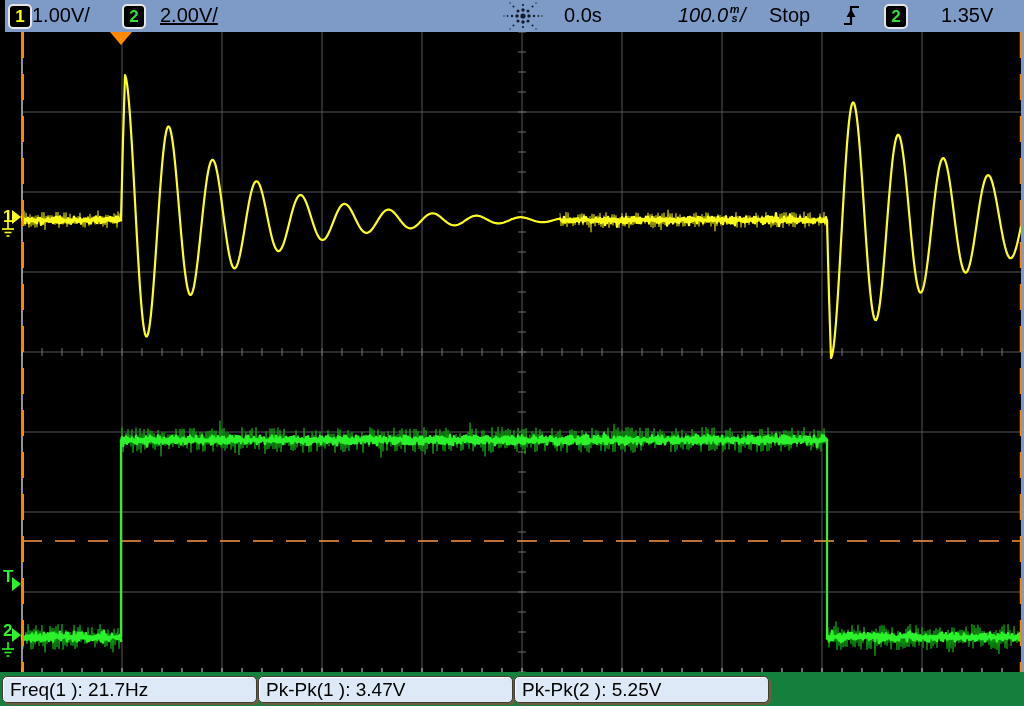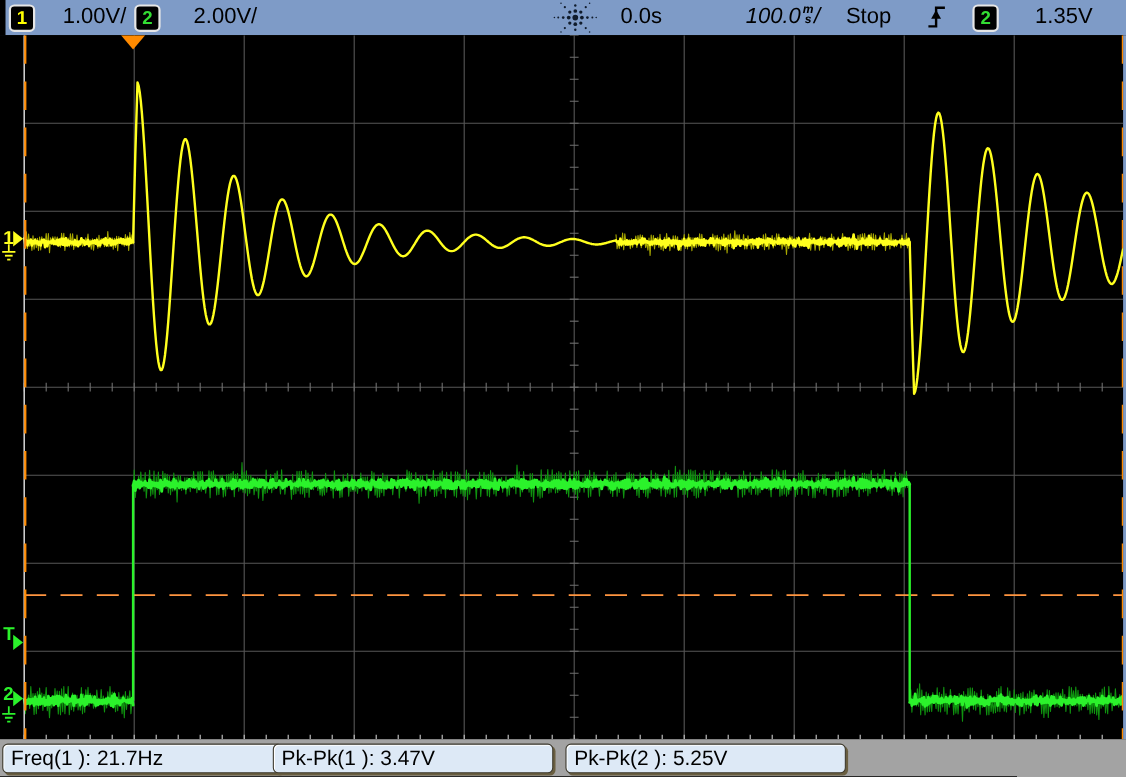--- a/index.html
+++ b/index.html
@@ -6,41 +6,41 @@
   #screen{position:relative;width:1024px;height:706px;overflow:hidden;
     font-family:"Liberation Sans",sans-serif;background:#000;}
   
   #topbar{position:absolute;left:0;top:0;width:1024px;height:32px;background:#7e9bc7;}
   #topbar .corner{position:absolute;left:0;top:0;width:5px;height:32px;background:#000;}
   .bartext{position:absolute;top:4px;font-size:20px;color:#000;white-space:nowrap;letter-spacing:0px;}
   .badge{position:absolute;top:4px;width:20px;height:21px;background:#000;border:2px solid #e6e6e6;
     border-radius:5px;text-align:center;font-size:17px;font-weight:bold;line-height:21px;}
   .badge.ch1{color:#ffff00;}
   .badge.ch2{color:#33dd33;}
-  #b-ch1{left:8px;} #t-ch1{left:57px;}
-  #b-ch2{left:122px;} #t-ch2{left:176px;}
+  #b-ch1{left:8px;} #t-ch1{left:32px;}
+  #b-ch2{left:122px;} #t-ch2{left:160px;text-decoration:underline;}
   #logo{position:absolute;left:498px;top:1px;}
   #t-delay{left:564px;}
   #t-tb{left:678px;font-style:italic;}
   .stack{display:inline-block;vertical-align:top;width:11px;margin-left:1px;margin-top:1px;}
   .stack span{display:block;font-size:11px;font-weight:bold;line-height:9px;text-align:center;}
   #t-stop{left:769px;text-align:right;}
   #trig-icon{position:absolute;left:843px;top:3px;}
   #b-trg{left:884px;} #t-tlevel{left:941px;text-align:center;}
   
   #display{position:absolute;left:0;top:32px;width:1024px;height:640px;background:#000;
     border-right:3px solid #7e9bc7;box-sizing:border-box;}
   #scope-svg{position:absolute;left:0;top:0;}
   
-  #botbar{position:absolute;left:0;top:672px;width:1024px;height:34px;background:#a3a3a3;}
+  #botbar{position:absolute;left:0;top:672px;width:1024px;height:34px;background:#15803d;}
   .meas-btn{position:absolute;top:4px;width:246px;height:25px;background:#dde9f6;
     border-radius:5px;border:1px solid #3f3b2f;
     box-shadow:inset 1px 1px 0 #ffffff, 2px 2px 0 #6a5f41;
     font-size:19px;color:#000;line-height:25px;padding-left:7px;white-space:nowrap;overflow:hidden;}
-  #m0{left:2px;} #m1{left:248px;} #m2{left:514px;} #m3{left:770px;}
+  #m0{left:2px;} #m1{left:258px;} #m2{left:514px;} #m3{left:770px;}
 </style>
 </head>
 <body>
 
 <div id="screen">
 
   <div id="topbar">
     <div class="corner"></div>
     <span class="badge ch1" id="b-ch1">1</span>
     <span class="bartext" id="t-ch1">1.00V/</span>

